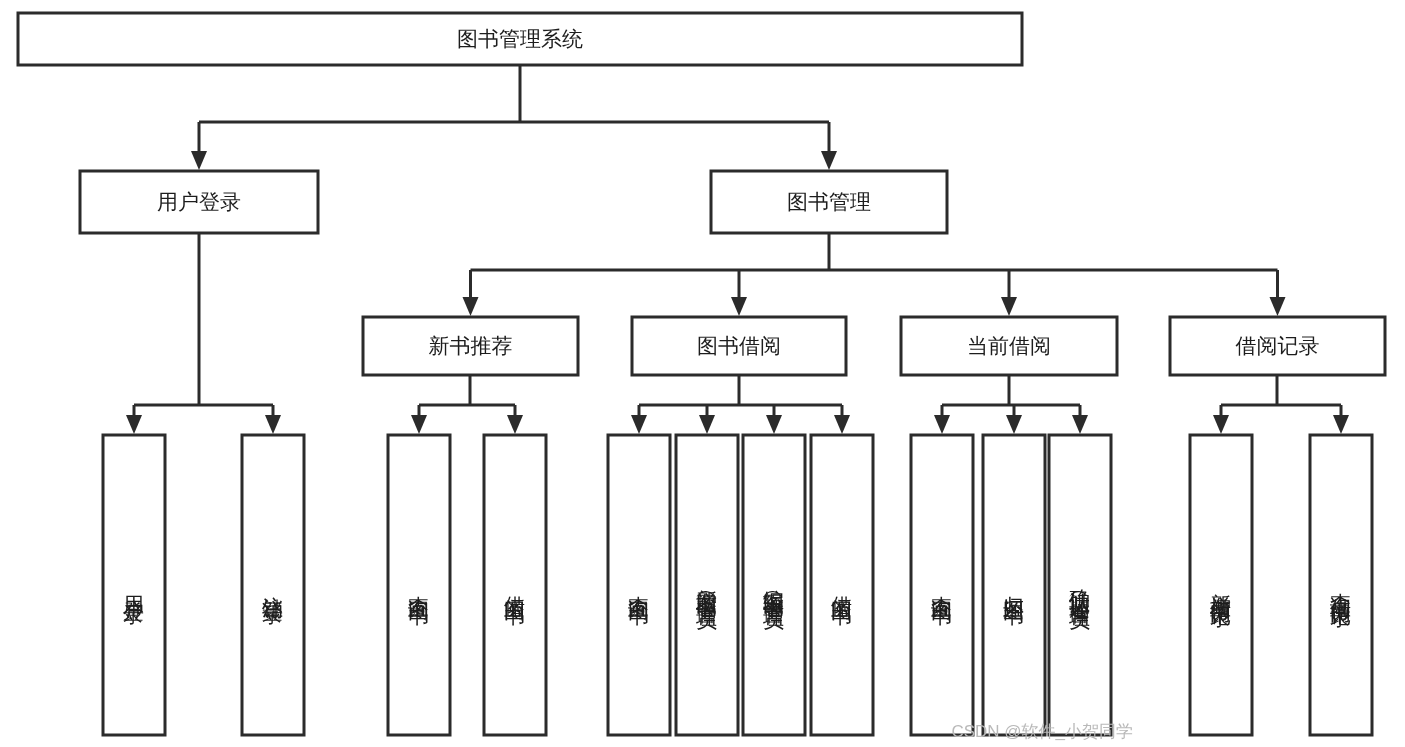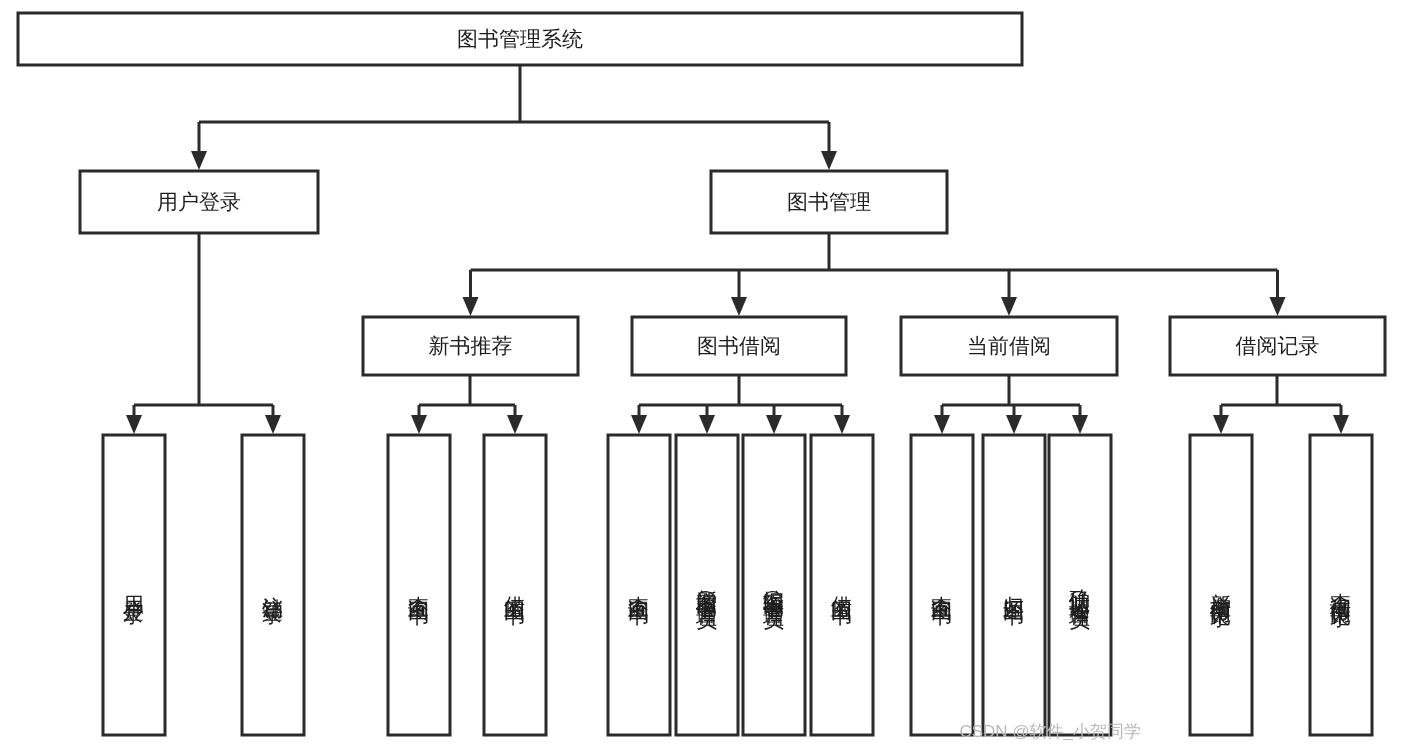--- a/index.html
+++ b/index.html
@@ -21,21 +21,21 @@
     display:flex;align-items:center;justify-content:center;
     writing-mode:vertical-rl;
     text-orientation:upright;
     font-family:"Liberation Sans","DejaVu Sans",sans-serif;
     font-size:21px;color:#1d1d1d;
     letter-spacing:3px;
     line-height:1;
     pointer-events:none;
   }
   #watermark{
-    position:absolute;right:0;bottom:4px;
+    position:absolute;right:8px;bottom:4px;
     font-family:"Liberation Sans","DejaVu Sans",sans-serif;
     font-size:17px;color:#b9b9b9;white-space:nowrap;
   }
 </style>
 </head>
 <body>
 
 <div id="diagram-root">
   <svg id="diagram-svg" width="1405" height="747" viewBox="0 0 1405 747" xmlns="http://www.w3.org/2000/svg">
       <g>

